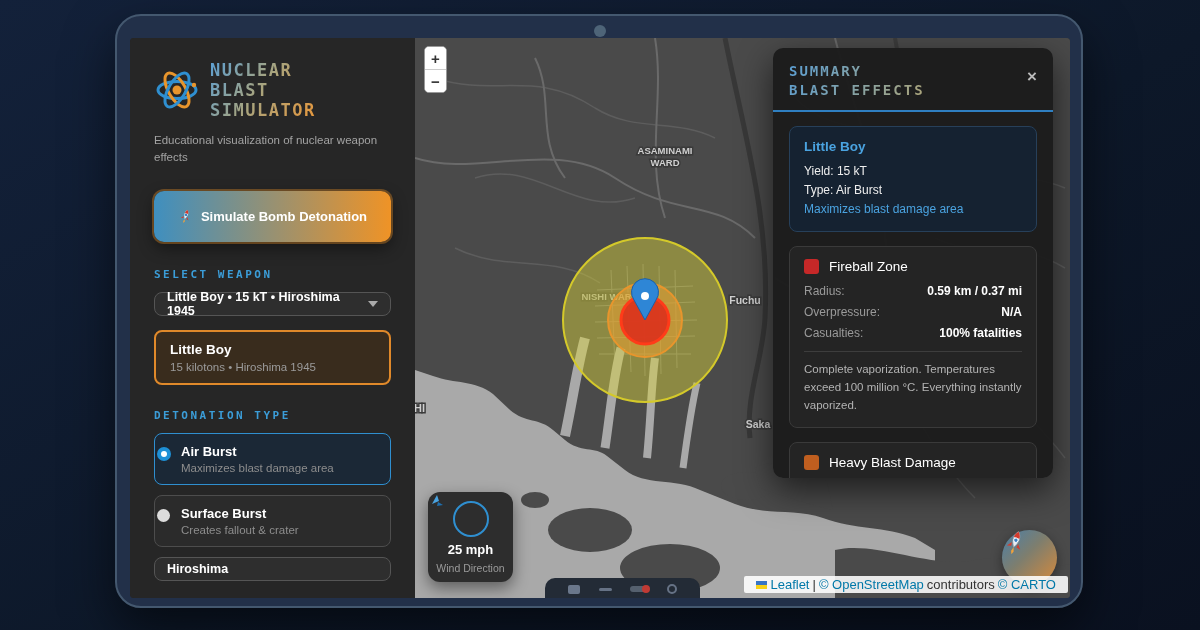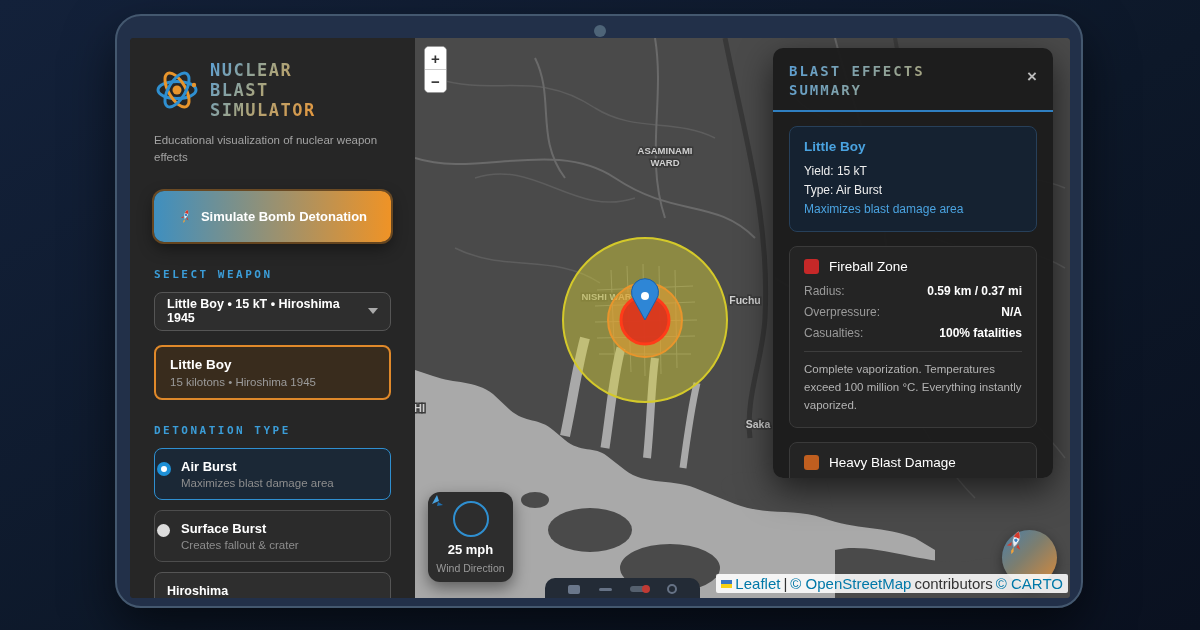--- a/index.html
+++ b/index.html
@@ -28,21 +28,21 @@
   .subtitle { font-size:11.5px; color:#a3a3a3; line-height:1.5; margin-bottom:24px; }
   .sim-btn { display:flex; align-items:center; justify-content:center; gap:8px;
              width:237px; height:51px; border:none; border-radius:10px; cursor:pointer;
              background:linear-gradient(90deg,#3f8fbf 0%,#ef9326 100%);
              color:#fff; font-weight:bold; font-size:13px;
              box-shadow:0 0 0 2px rgba(240,150,40,.35), 0 6px 16px rgba(0,0,0,.45);
              margin-bottom:26px; }
   .section-label { font-family:"DejaVu Sans Mono", monospace; font-weight:bold;
                    font-size:11px; letter-spacing:2.5px; color:#3b9dd8; margin-bottom:11px; }
   .select-box { display:flex; align-items:center; justify-content:space-between;
-                width:237px; height:39px; background:#2e2e2e; border:1px solid #555;
+                width:237px; height:24px; background:#2e2e2e; border:1px solid #555;
                 border-radius:8px; padding:0 12px; color:#fff; font-weight:bold;
                 font-size:12.5px; cursor:pointer; }
   .chev { width:0; height:0; border-left:5px solid transparent; border-right:5px solid transparent;
           border-top:6px solid #aaa; }
   .weapon-card { width:237px; margin-top:14px; margin-bottom:24px; padding:10px 14px;
                  background:#392c1d; border:2px solid #e0892a; border-radius:8px; }
   .weapon-name { color:#fff; font-weight:bold; font-size:13.5px; }
   .weapon-details { color:#9b9b9b; font-size:11.5px; margin-top:4px; }
   .opt-card { display:flex; align-items:flex-start; width:237px; padding:10px 0;
               border-radius:8px; margin-bottom:10px; cursor:pointer; }
@@ -83,21 +83,21 @@
   .tb-wave { width:13px; height:3px; border-radius:2px; background:#77859a; opacity:.8; }
   .tb-pill { position:relative; width:18px; height:6px; border-radius:3px; background:#55606e; }
   .tb-pill::after { content:''; position:absolute; right:-2px; top:-1px; width:8px; height:8px;
                     border-radius:50%; background:#c03a34; }
   .tb-circle { width:10px; height:10px; border-radius:50%; border:2px solid #77859a; opacity:.8; }
   .rocket-badge { position:absolute; left:587px; top:492px; width:55px; height:55px; border-radius:50%;
                   background:linear-gradient(135deg,#4a7fa8 0%,#7e7e6e 45%,#d98a3a 100%);
                   display:flex; align-items:center; justify-content:center; z-index:6; cursor:pointer;
                   box-shadow:0 4px 12px rgba(0,0,0,.4); }
   .attribution { position:absolute; right:2px; bottom:5px; z-index:7;
-                 background:rgba(255,255,255,.88); padding:1px 5px; font-size:15px;
+                 background:rgba(255,255,255,.88); padding:1px 12px; font-size:13px;
                  color:#333; display:flex; align-items:center; gap:3px; border-radius:2px; }
   .attribution a { text-decoration:none; color:#0078A8; cursor:pointer; }
   .flag { display:inline-block; width:11px; height:8px; }
   .flag .b { display:block; width:11px; height:4px; background:#3775c5; }
   .flag .y { display:block; width:11px; height:4px; background:#f7d117; }
 
   
   .panel { position:absolute; left:643px; top:10px; width:280px; height:430px;
            background:rgba(28,28,28,.97); border-radius:10px; z-index:8;
            box-shadow:0 12px 34px rgba(0,0,0,.6); overflow:hidden; }
@@ -319,22 +319,22 @@
 
       <div class="select-box">
         <span>Hiroshima</span>
 
       </div>
     </div>
 
     <div class="panel">
       <div class="panel-header">
         <div class="panel-title">
+          <div>SUMMARY</div>
           <div>BLAST EFFECTS</div>
-          <div>SUMMARY</div>
         </div>
         <div class="panel-close">×</div>
       </div>
       <div class="panel-divider"></div>
       <div class="panel-body">
         <div class="wsum-card">
           <div class="wsum-name">Little Boy</div>
           <div class="wsum-line">Yield: 15 kT</div>
           <div class="wsum-line">Type: Air Burst</div>
           <div class="wsum-note">Maximizes blast damage area</div>

